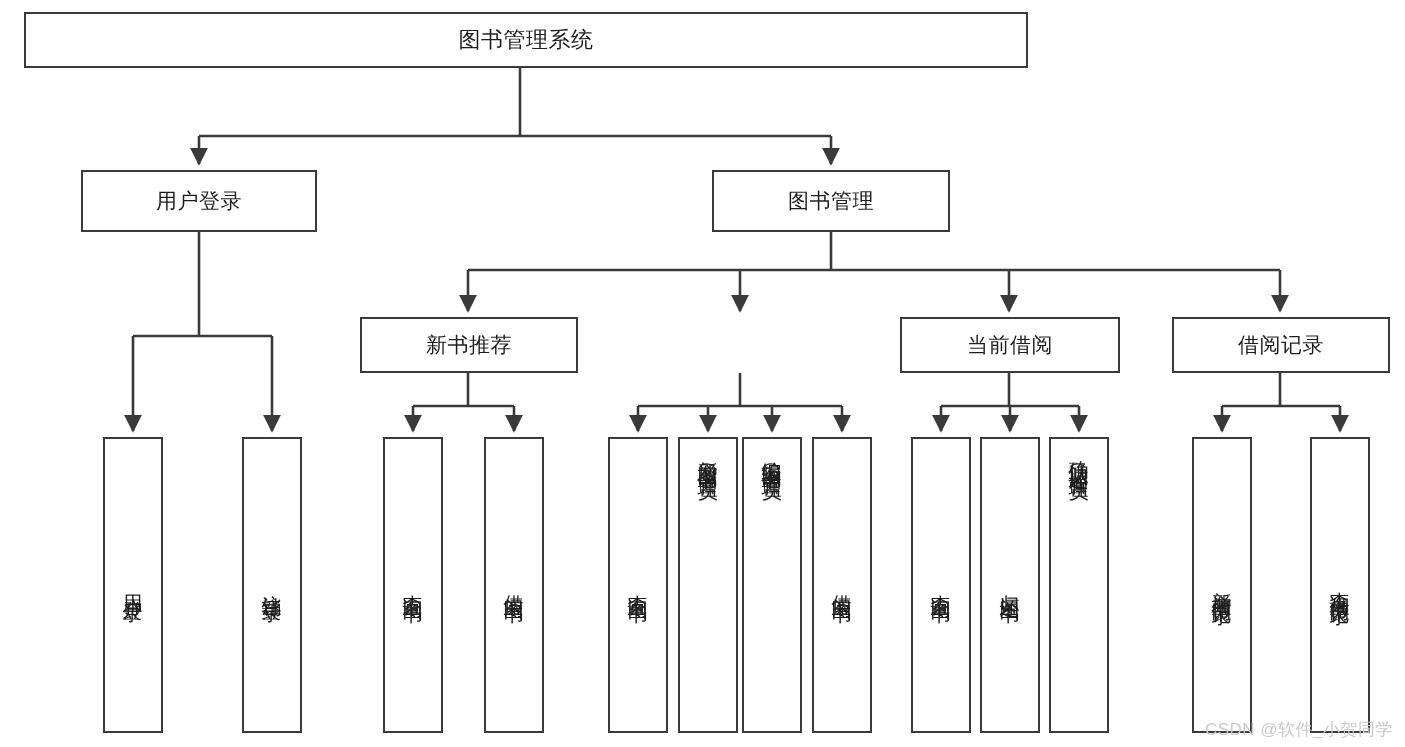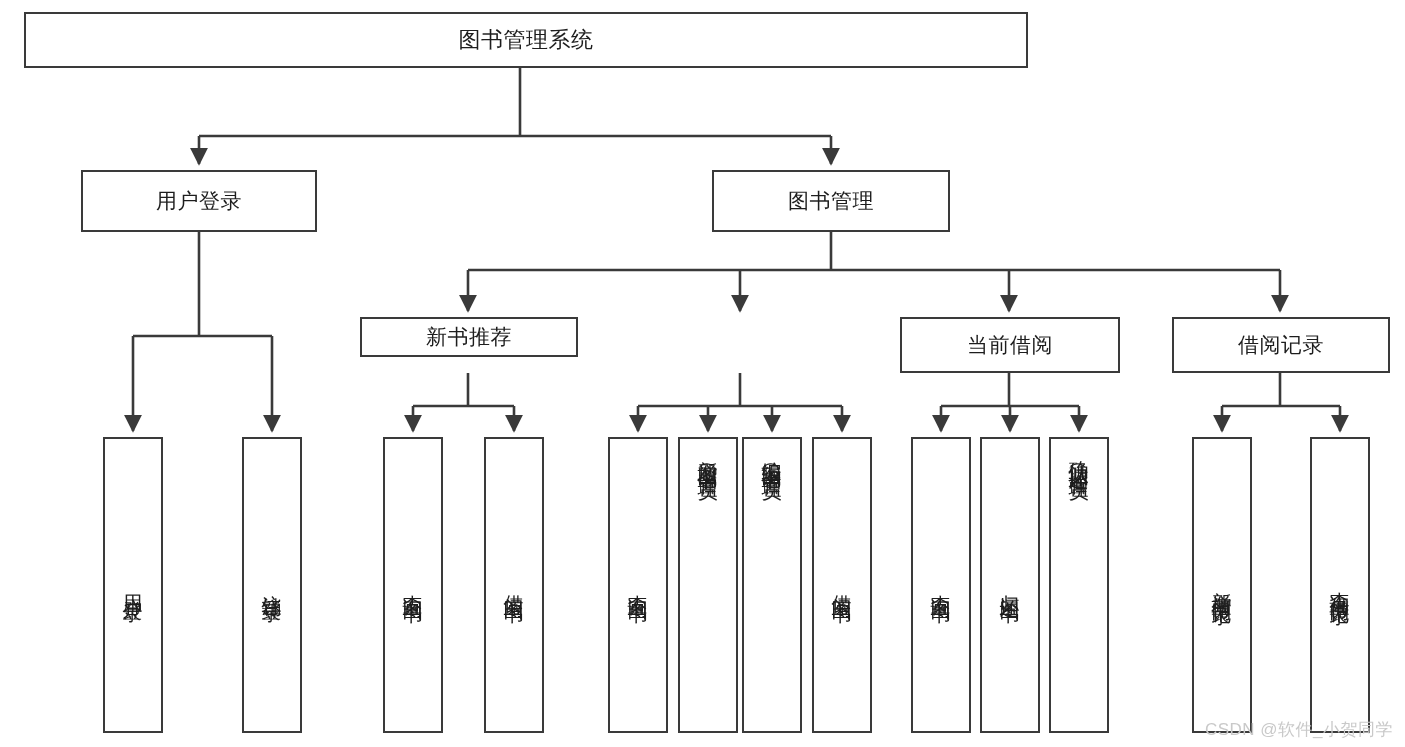--- a/index.html
+++ b/index.html
@@ -137,21 +137,21 @@
     <span class="node-label">图书管理系统</span>
   </div>
 
   <div class="node" style="left:81px; top:170px; width:236px; height:62px;">
     <span class="node-label">用户登录</span>
   </div>
   <div class="node" style="left:712px; top:170px; width:238px; height:62px;">
     <span class="node-label">图书管理</span>
   </div>
 
-  <div class="node" style="left:360px; top:317px; width:218px; height:40px;">
+  <div class="node" style="left:360px; top:317px; width:218px; height:56px;">
     <span class="node-label">新书推荐</span>
   </div>
   <div class="node" style="left:1172px; top:317px; width:218px; height:56px;">
     <span class="node-label">借阅记录</span>
   </div>
   <div class="node" style="left:900px; top:317px; width:220px; height:56px;">
     <span class="node-label">当前借阅</span>
   </div>
 
   <div class="node leaf centered" style="left:103px; top:437px; width:60px; height:296px;">

